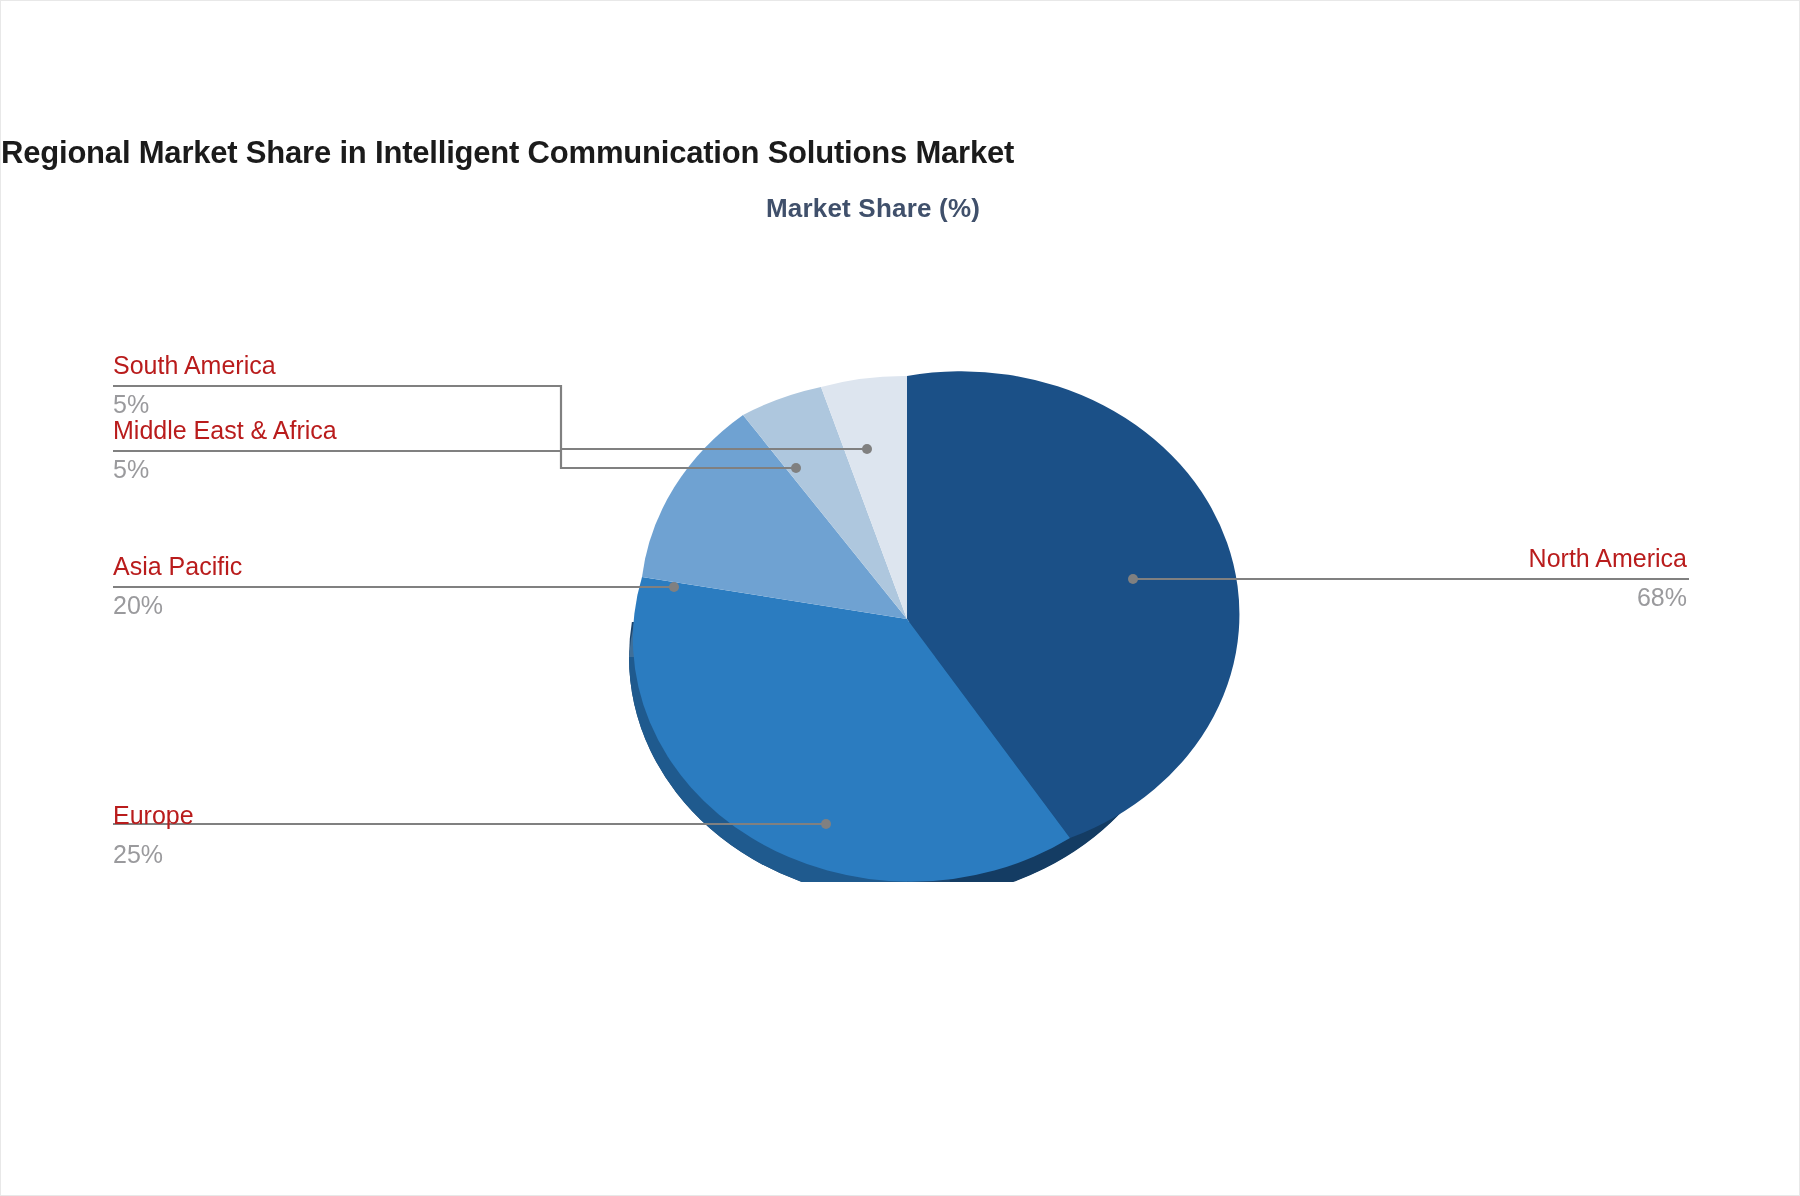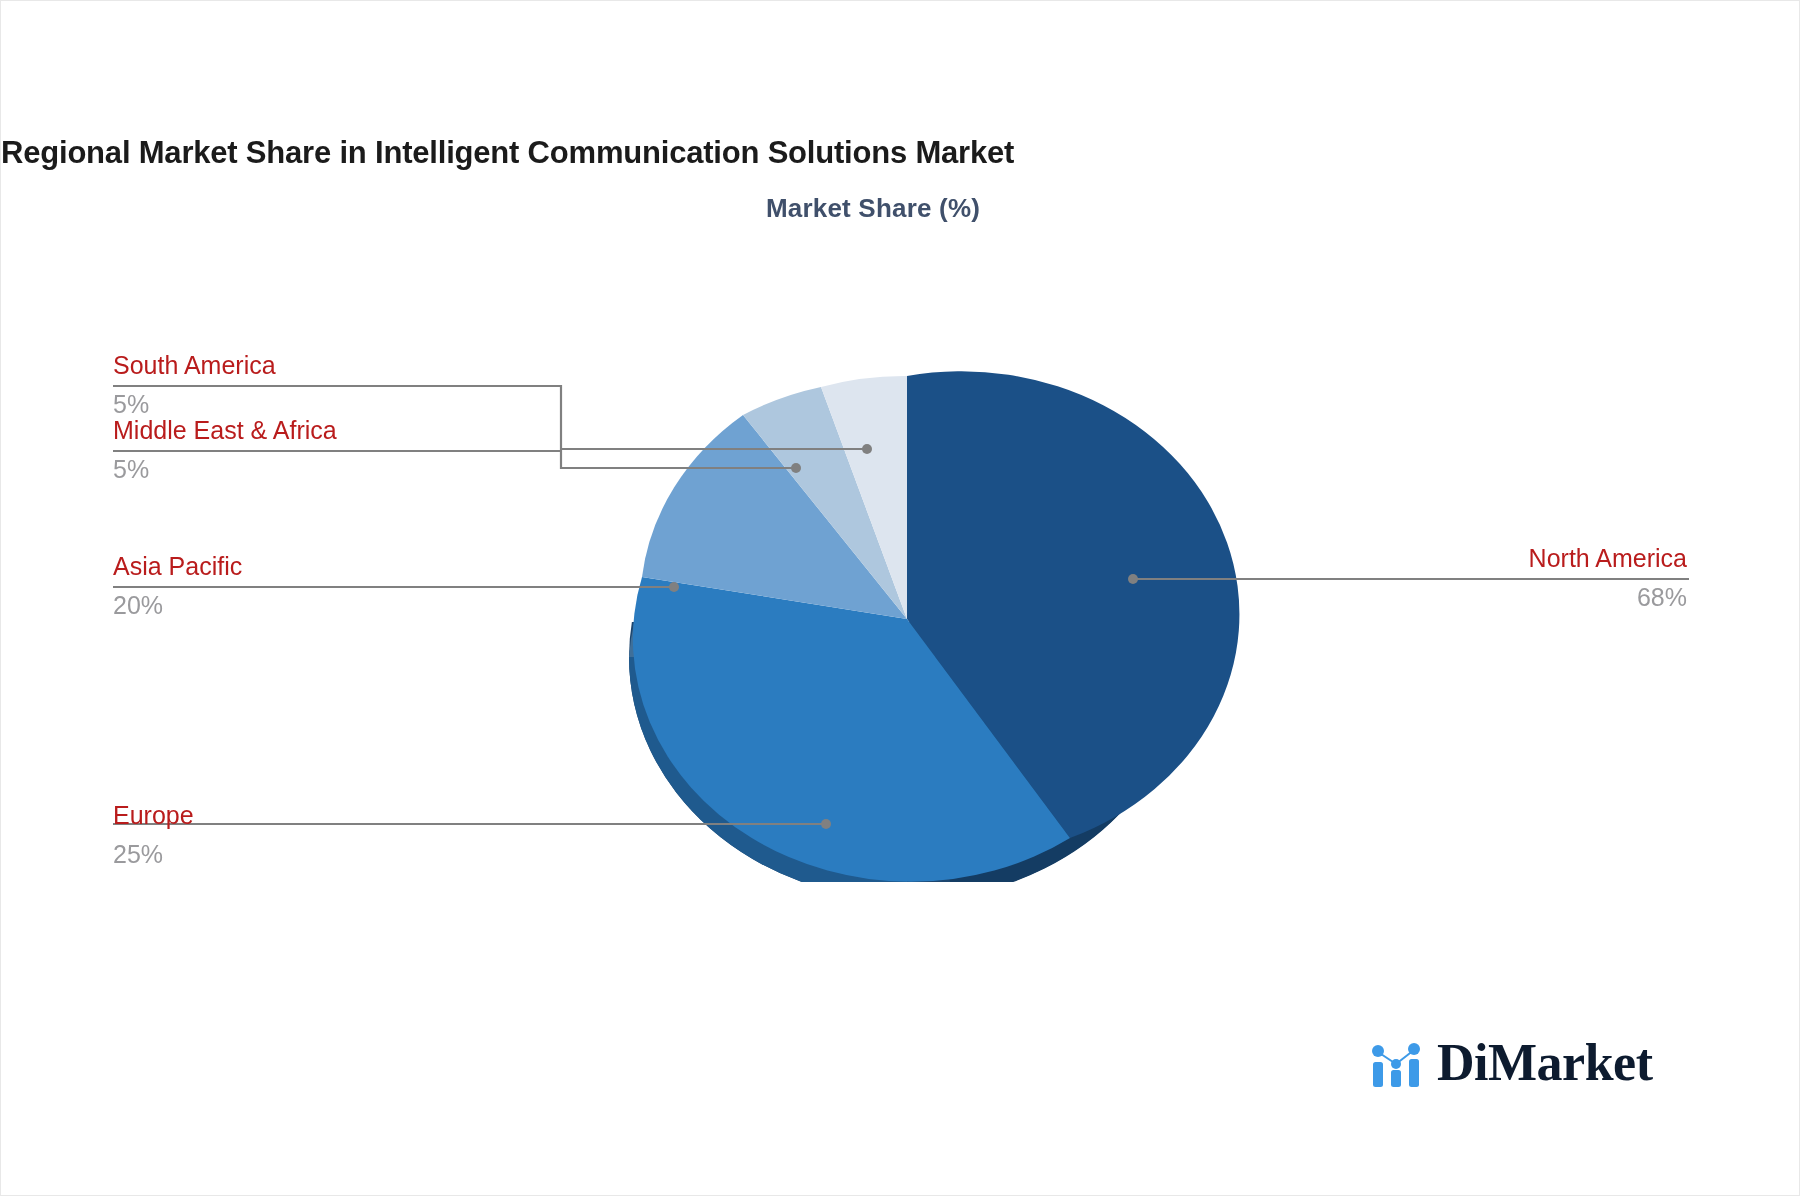--- a/index.html
+++ b/index.html
@@ -172,27 +172,14 @@
   <div class="callout left" style="left:112px; top:786px;margin-top:12px;">
     <div class="cat">Europe</div>
     <div class="val">25%</div>
   </div>
 
   <div class="callout right" style="right:112px; top:541px;">
     <div class="cat">North America</div>
     <div class="val">68%</div>
   </div>
 
-  <div id="logo">
-    <svg id="logo-mark" width="56" height="52" viewBox="0 0 56 52">
-      <line x1="9" y1="15" x2="27" y2="27" stroke="#3d9ae8" stroke-width="2"></line>
-      <line x1="27" y1="27" x2="45" y2="13" stroke="#3d9ae8" stroke-width="2"></line>
-      <circle cx="9" cy="14" r="6" fill="#3d9ae8"></circle>
-      <circle cx="27" cy="27" r="5" fill="#3d9ae8"></circle>
-      <circle cx="45" cy="12" r="6" fill="#3d9ae8"></circle>
-      <rect x="4" y="25" width="10" height="25" rx="2.5" fill="#3d9ae8"></rect>
-      <rect x="22" y="33" width="10" height="17" rx="2.5" fill="#3d9ae8"></rect>
-      <rect x="40" y="22" width="10" height="28" rx="2.5" fill="#3d9ae8"></rect>
-    </svg>
-    <div id="logo-text">DiMarket</div>
-  </div>
 
 </div>
 
 </body></html>

